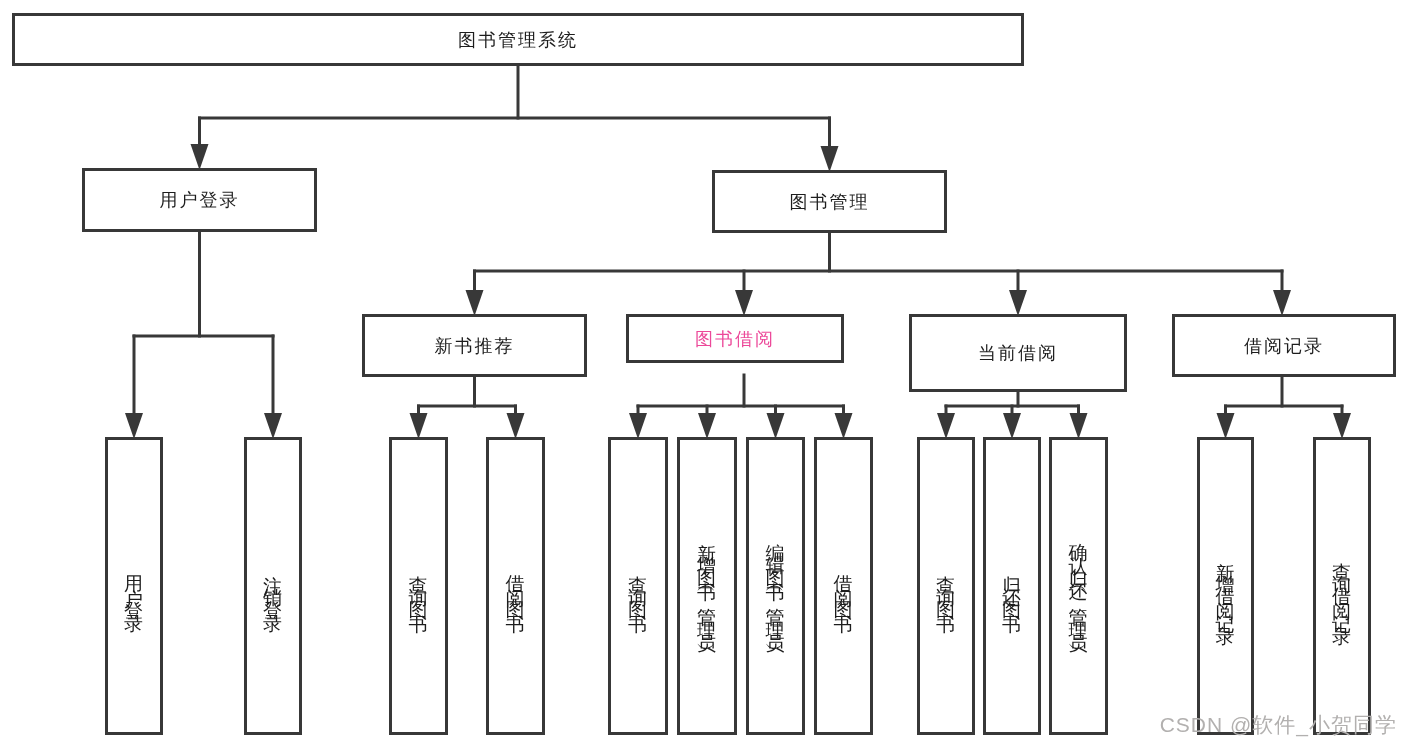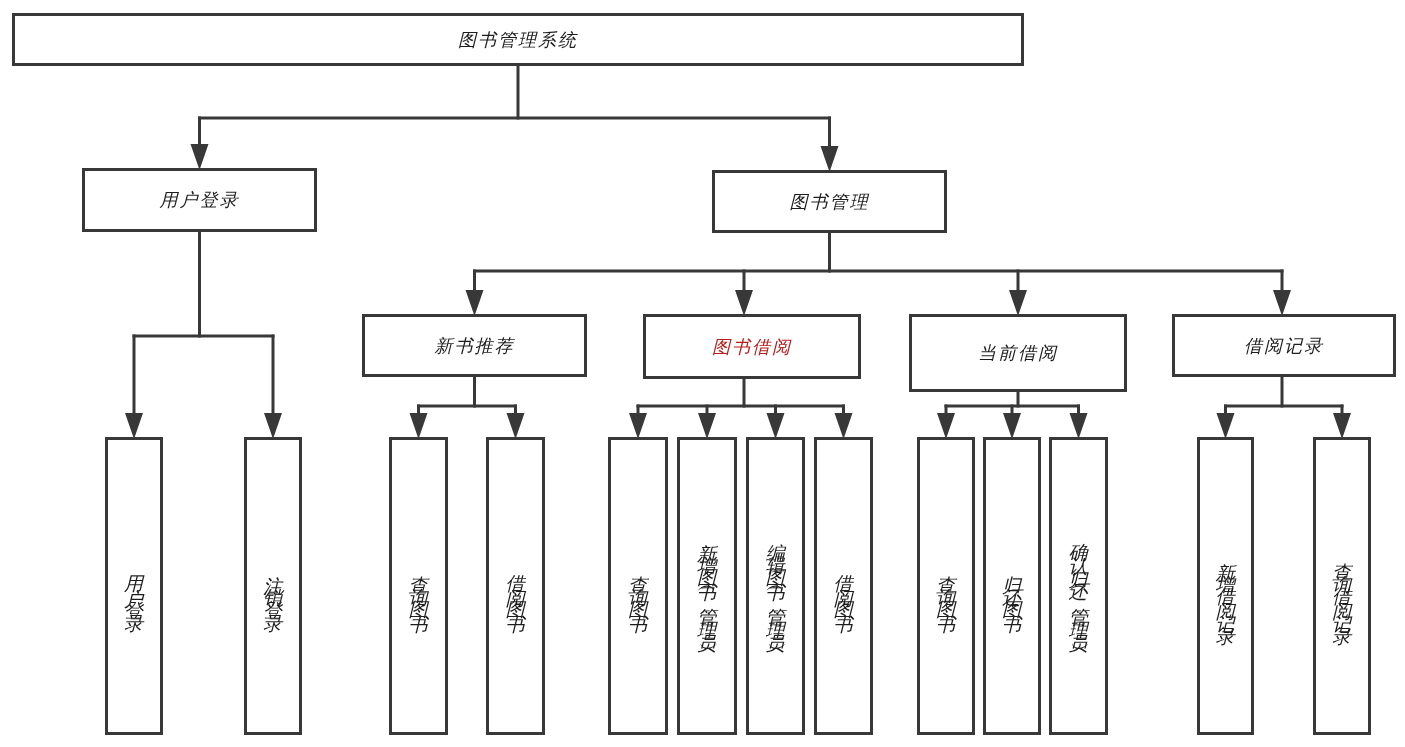--- a/index.html
+++ b/index.html
@@ -25,21 +25,20 @@
     position: absolute;
     box-sizing: border-box;
     background: #ffffff;
     border: 3px solid #0369a1;
     color: #1d1d1d;
     display: flex;
     align-items: center;
     justify-content: center;
     z-index: 2;
     text-align: center;
-    font-style: italic;
   }
   .box-h {
     font-size: 18px;
     letter-spacing: 2px;
     white-space: nowrap;
   }
   .box-v {
     writing-mode: vertical-rl;
     text-orientation: mixed;
     font-size: 19px;
@@ -116,21 +115,21 @@
       <line x1="1342" y1="406" x2="1342" y2="421" stroke="#383838" stroke-width="3" stroke-linecap="square"></line>
       <polygon points="1333,413 1351,413 1342,439" fill="#383838"></polygon>
     </svg>
 
   <div class="node box-h" style="left: 12px; top: 13px; width: 1012px; height: 53px; border-color: rgb(56, 56, 56); color: rgb(29, 29, 29);">图书管理系统</div>
 
   <div class="node box-h" style="left: 82px; top: 168px; width: 235px; height: 64px; border-color: rgb(56, 56, 56); color: rgb(29, 29, 29);">用户登录</div>
   <div class="node box-h" style="left: 712px; top: 170px; width: 235px; height: 63px; border-color: rgb(56, 56, 56); color: rgb(29, 29, 29);">图书管理</div>
 
   <div class="node box-h" style="left: 362px; top: 314px; width: 225px; height: 63px; border-color: rgb(56, 56, 56); color: rgb(29, 29, 29);">新书推荐</div>
-  <div class="node box-h" style="left: 643px; top: 314px; width: 218px; height: 65px; border-color: rgb(56, 56, 56); color: #b91c1c;">图书借阅</div>
+  <div class="node box-h" style="left: 626px; top: 314px; width: 218px; height: 49px; border-color: rgb(56, 56, 56); color: #ec4899;">图书借阅</div>
   <div class="node box-h" style="left: 909px; top: 314px; width: 218px; height: 78px; border-color: rgb(56, 56, 56); color: rgb(29, 29, 29);">当前借阅</div>
   <div class="node box-h" style="left: 1172px; top: 314px; width: 224px; height: 63px; border-color: rgb(56, 56, 56); color: rgb(29, 29, 29);">借阅记录</div>
 
   <div class="node box-v" style="left: 105px; top: 437px; width: 58px; height: 298px; border-color: rgb(56, 56, 56); color: rgb(29, 29, 29);">用户登录</div>
   <div class="node box-v" style="left: 244px; top: 437px; width: 58px; height: 298px; border-color: rgb(56, 56, 56); color: rgb(29, 29, 29);">注销登录</div>
 
   <div class="node box-v" style="left: 389px; top: 437px; width: 59px; height: 298px; border-color: rgb(56, 56, 56); color: rgb(29, 29, 29);">查询图书</div>
   <div class="node box-v" style="left: 486px; top: 437px; width: 59px; height: 298px; border-color: rgb(56, 56, 56); color: rgb(29, 29, 29);">借阅图书</div>
 
   <div class="node box-v" style="left: 608px; top: 437px; width: 60px; height: 298px; border-color: rgb(56, 56, 56); color: rgb(29, 29, 29);">查询图书</div>
@@ -138,13 +137,14 @@
   <div class="node box-v" style="left: 746px; top: 437px; width: 59px; height: 298px; border-color: rgb(56, 56, 56); color: rgb(29, 29, 29);">编辑图书（管理员）</div>
   <div class="node box-v" style="left: 814px; top: 437px; width: 59px; height: 298px; border-color: rgb(56, 56, 56); color: rgb(29, 29, 29);">借阅图书</div>
 
   <div class="node box-v" style="left: 917px; top: 437px; width: 58px; height: 298px; border-color: rgb(56, 56, 56); color: rgb(29, 29, 29);">查询图书</div>
   <div class="node box-v" style="left: 983px; top: 437px; width: 58px; height: 298px; border-color: rgb(56, 56, 56); color: rgb(29, 29, 29);">归还图书</div>
   <div class="node box-v" style="left: 1049px; top: 437px; width: 59px; height: 298px; border-color: rgb(56, 56, 56); color: rgb(29, 29, 29);">确认归还（管理员）</div>
 
   <div class="node box-v" style="left: 1197px; top: 437px; width: 57px; height: 298px; border-color: rgb(56, 56, 56); color: rgb(29, 29, 29);">新增借阅记录</div>
   <div class="node box-v" style="left: 1313px; top: 437px; width: 58px; height: 298px; border-color: rgb(56, 56, 56); color: rgb(29, 29, 29);">查询借阅记录</div>
 
+  <div class="watermark" style="color: rgb(178, 176, 175);">CSDN @软件_小贺同学</div>
 </div>
 
 </body></html>

